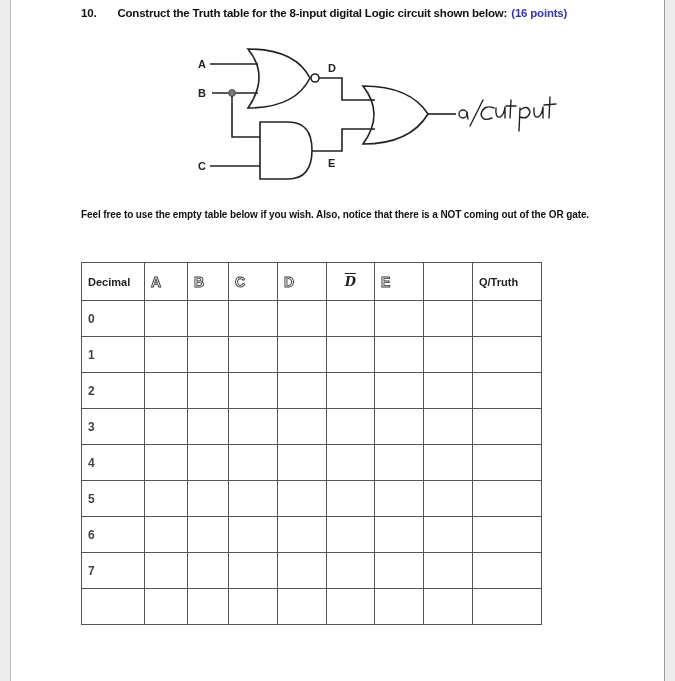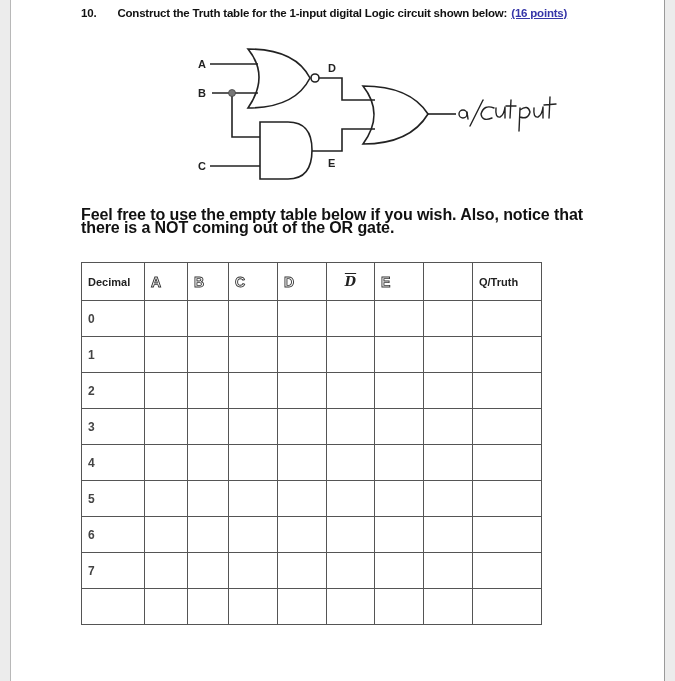--- a/index.html
+++ b/index.html
@@ -15,25 +15,25 @@
       border-left: 1px solid #b8b8b8;
       border-right: 1px solid #9a9a9a;
       box-sizing: border-box;
     }
     .question {
       position: absolute; left: 81px; top: 7px;
       font-size: 11.5px; font-weight: bold; letter-spacing: -0.2px;
       white-space: nowrap;
     }
     .question .num { margin-right: 21px; }
-    .question .points { color: #3535a8; font-weight: bold; margin-left: 4px; text-decoration: underline; }
+    .question .points { color: #3535a8; font-weight: bold; margin-left: 4px; }
     .circuit { position: absolute; left: 170px; top: 40px; }
     .note {
       position: absolute; left: 81px; top: 208px; width: 530px;
-      font-size: 16px; font-weight: bold; line-height: 13px;
+      font-size: 10px; font-weight: bold; line-height: 13px;
       letter-spacing: -0.1px;
     }
     table.truth {
       position: absolute; left: 81px; top: 262px;
       border-collapse: collapse; table-layout: fixed; border-radius: 9px;
     }
     table.truth td, table.truth th {
       border: 1.5px solid #555;
       padding: 0 0 0 6px; text-align: left; vertical-align: middle;
       height: 36px; box-sizing: border-box;
@@ -53,21 +53,21 @@
     table.truth td.dec {
       font-weight: bold; font-size: 12px; color: #444;
     }
   </style>
 </head>
 <body>
 
 <div class="page"></div>
 
 <div class="question">
-  <span class="num">10.</span><span>Construct the Truth table for the 1-input digital Logic circuit shown below:</span><span class="points">(16 points)</span>
+  <span class="num">10.</span><span>Construct the Truth table for the 8-input digital Logic circuit shown below:</span><span class="points">(16 points)</span>
 </div>
 
 <svg class="circuit" width="420" height="150" viewBox="0 0 420 150" xmlns="http://www.w3.org/2000/svg">
   <g stroke="#222" stroke-width="1.6" fill="none">
 
     <line x1="40" y1="24" x2="88" y2="24"></line>
 
     <line x1="42" y1="53" x2="88" y2="53"></line>
 
     <polyline points="62,53 62,97 90,97"></polyline>

